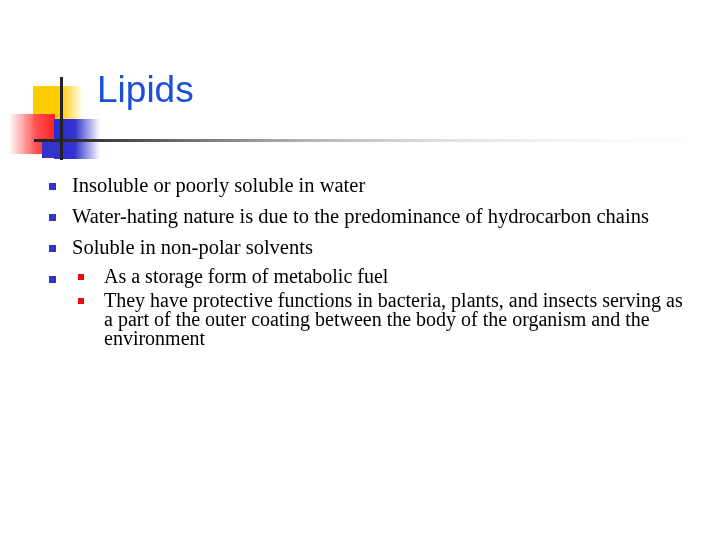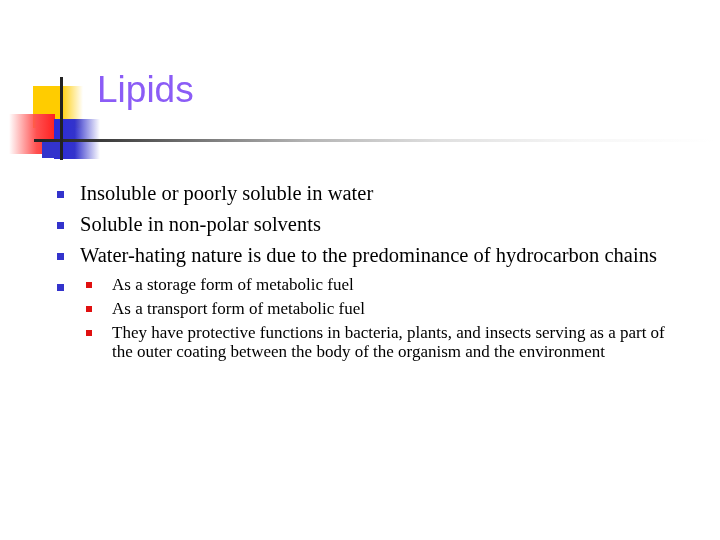--- a/index.html
+++ b/index.html
@@ -49,35 +49,35 @@
       position: absolute;
       left: 34px; top: 139px;
       width: 680px; height: 3px;
       background: linear-gradient(to right, #222222 0%, #333333 8%, #6e6e6e 22%, #b4b4b4 40%, #e0e0e0 60%, #f6f6f6 80%, #ffffff 100%);
     }
     .title {
       position: absolute;
       left: 97px; top: 66px;
       font-family: "Liberation Sans", sans-serif;
       font-size: 37px;
-      color: #8b5cf6;
+      color: #1d4ed8;
       margin: 0;
       font-weight: normal;
       line-height: 48px;
     }
     .content {
       position: absolute;
       left: 36px; top: 166px;
       width: 660px;
       font-family: "Liberation Serif", serif;
       color: #000000;
     }
     ul.l1 {
       list-style: none;
-      margin: 16px;
+      margin: 8px;
       padding: 0;
     }
     ul.l1 > li {
       position: relative;
       padding-left: 28px;
       font-size: 20.5px;
       line-height: 23px;
       margin-bottom: 8px;
     }
     ul.l1 > li > .bullet {
@@ -87,21 +87,21 @@
       background: #3333cc;
     }
     ul.l2 {
       list-style: none;
       margin: 6px 0 0 0;
       padding: 0;
     }
     ul.l2 > li {
       position: relative;
       padding-left: 32px;
-      font-size: 17px;
+      font-size: 20px;
       line-height: 19px;
       margin-bottom: 5px;
       margin-left: 0;
     }
     ul.l2 > li > .bullet {
       position: absolute;
       left: 6px; top: 7px;
       width: 6px; height: 6px;
       background: #e01010;
     }
@@ -120,36 +120,32 @@
   <h1 class="title">Lipids</h1>
 
   <div class="content">
     <ul class="l1">
       <li>
         <span class="bullet"></span>
         <span>Insoluble or poorly soluble in water</span>
       </li>
       <li>
         <span class="bullet"></span>
-        <span>Soluble in non-polar solvents</span>
+        <span>Water-hating nature is due to the predominance of hydrocarbon chains</span>
       </li>
       <li>
         <span class="bullet"></span>
-        <span>Water-hating nature is due to the predominance of hydrocarbon chains</span>
+        <span>Soluble in non-polar solvents</span>
       </li>
       <li>
         <span class="bullet"></span>
         <ul class="l2">
           <li>
             <span class="bullet"></span>
             <span>As a storage form of metabolic fuel</span>
-          </li>
-          <li>
-            <span class="bullet"></span>
-            <span>As a transport form of metabolic fuel</span>
           </li>
           <li>
             <span class="bullet"></span>
           </li>
           <li>
             <span class="bullet"></span>
             <span>They have protective functions in bacteria, plants, and insects serving as a part of the outer coating between the body of the organism and the environment</span>
           </li>
         </ul>
       </li>

